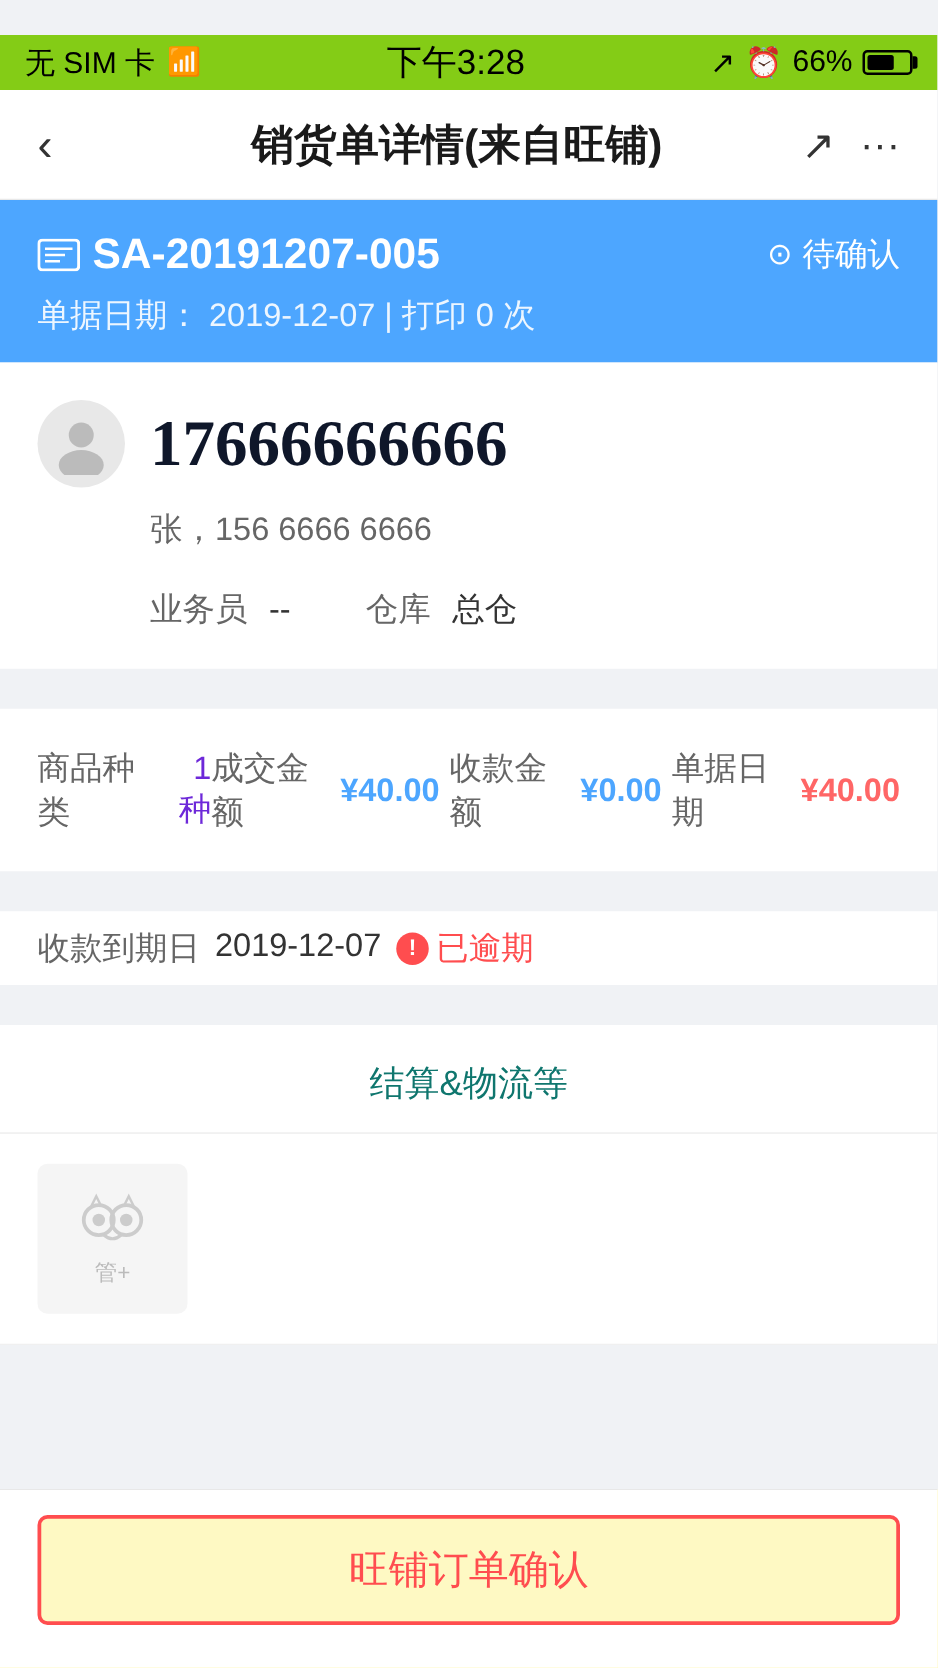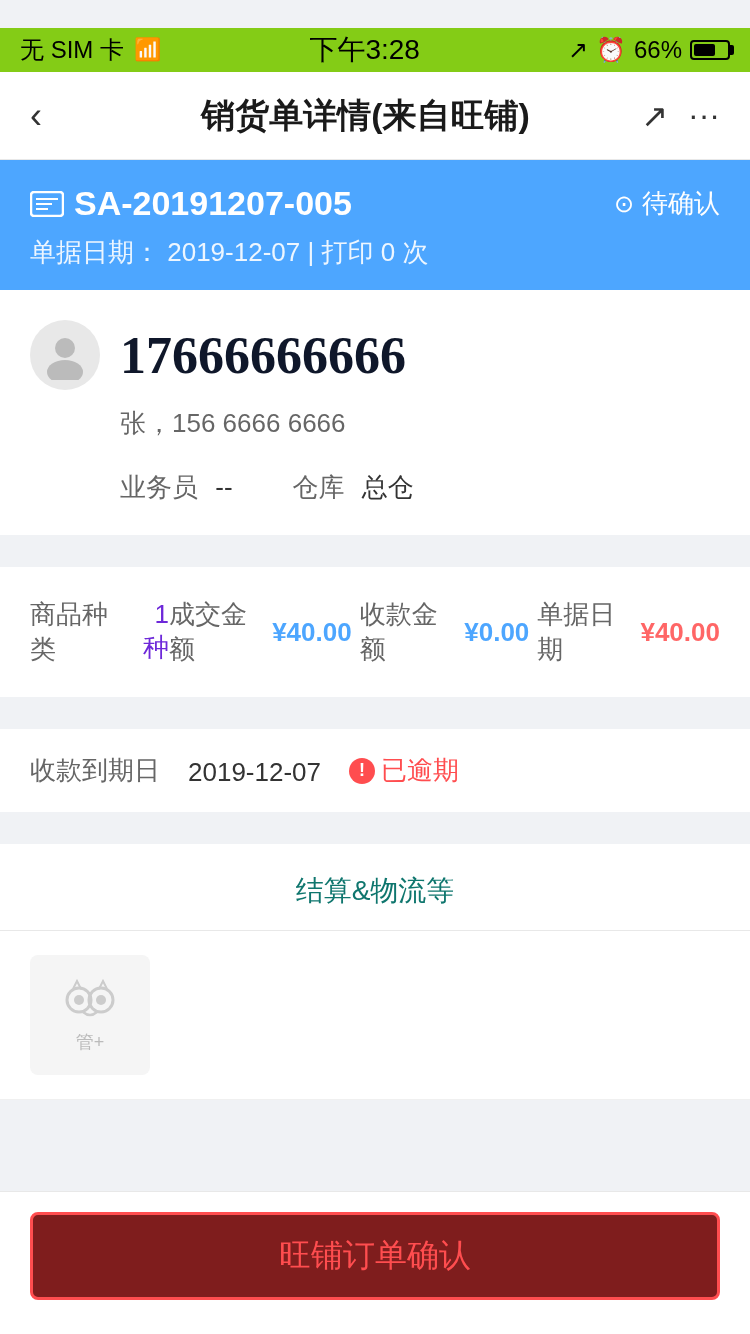--- a/index.html
+++ b/index.html
@@ -182,25 +182,25 @@
       gap: 20px;
       font-size: 26px;
     }
     .amount-label { color: #666; }
     .amount-value { color: #4da6ff; font-weight: 700; }
     .amount-value.red { color: #ff6666; }
 
     
     .duedate-card {
       background: #fff;
-      padding: 24px 30px;
+      padding: 12px 30px;
       margin-bottom: 16px;
       display: flex;
-      align-items: flex-end;
-      gap: 28px;
+      align-items: flex-start;
+      gap: 12px;
       font-size: 26px;
       color: #666;
     }
     .duedate-label { color: #666; }
     .duedate-value { color: #333; }
     .overdue-badge {
       display: flex;
       align-items: center;
       gap: 6px;
       color: #ff4d4f;
@@ -306,21 +306,21 @@
       left: 0;
       width: 750px;
       background: #fff;
       padding: 20px 30px 34px;
       border-top: 1px solid #e8e8e8;
     }
     .confirm-btn {
       width: 100%;
       height: 88px;
       border: 3px solid #ff4d4f;
-      background: #7f1d1d;
+      background: #fef9c3;
       border-radius: 8px;
       font-size: 32px;
       color: #ff4d4f;
       font-weight: 500;
       cursor: pointer;
       display: flex;
       align-items: center;
       justify-content: center;
     }
 

